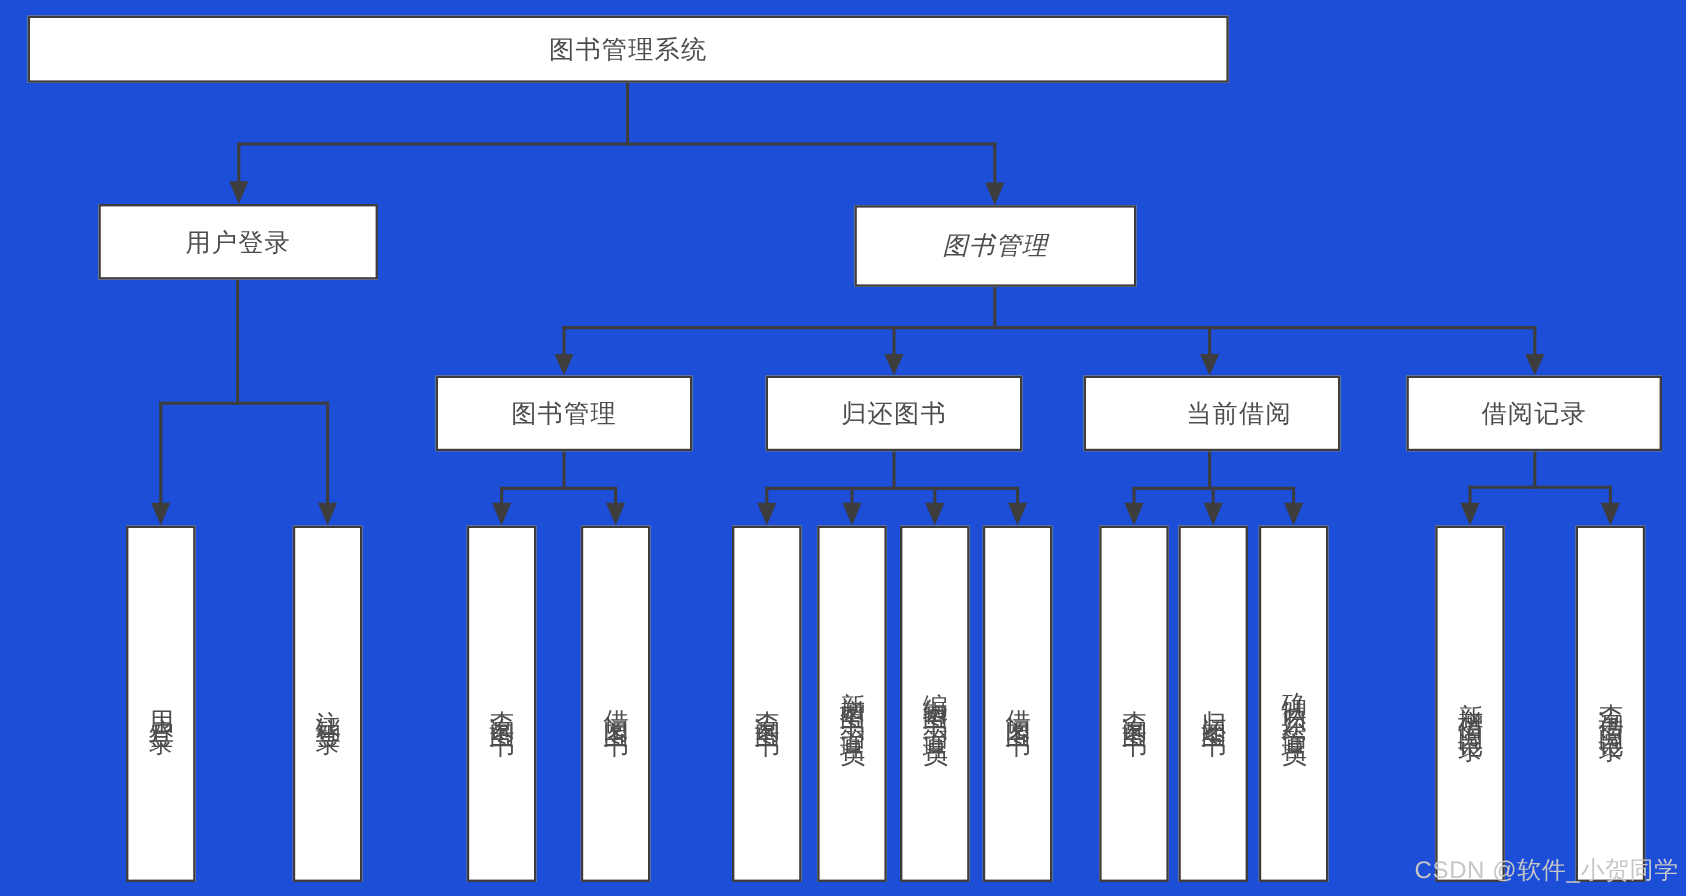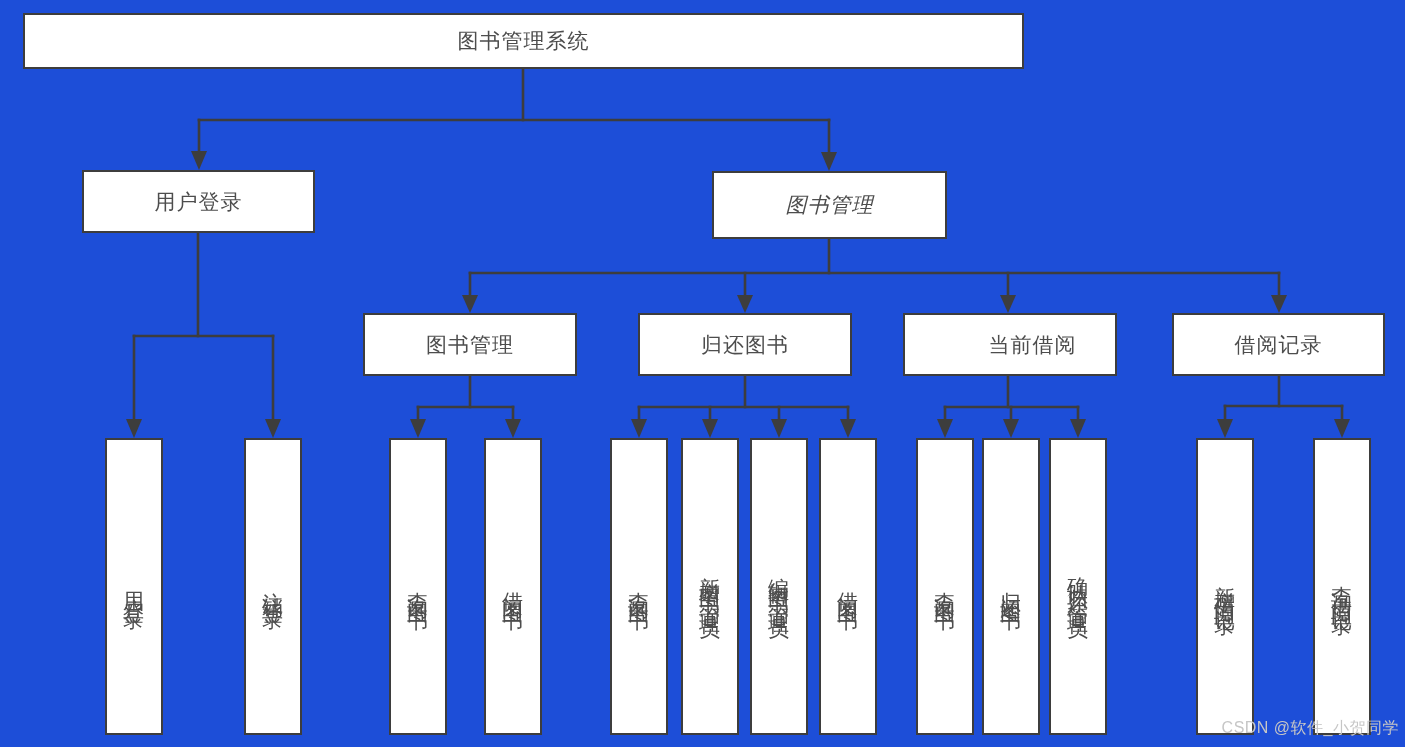--- a/index.html
+++ b/index.html
@@ -43,21 +43,21 @@
     text-orientation: mixed;
     letter-spacing: 6px;
     line-height: 1;
   }
   .watermark {
     position: absolute;
     right: 6px;
     bottom: 8px;
     z-index: 5;
     color: #c6c6c6;
-    font-size: 16px;
+    font-size: 20px;
     letter-spacing: 0.5px;
     white-space: nowrap;
   }
 </style>
 </head>
 <body>
 
 <div class="stage">
 
   <svg class="wires" width="1405" height="747" viewBox="0 0 1405 747" stroke="#3d3d3d" stroke-width="2.6" stroke-linecap="square" fill="#3d3d3d">

